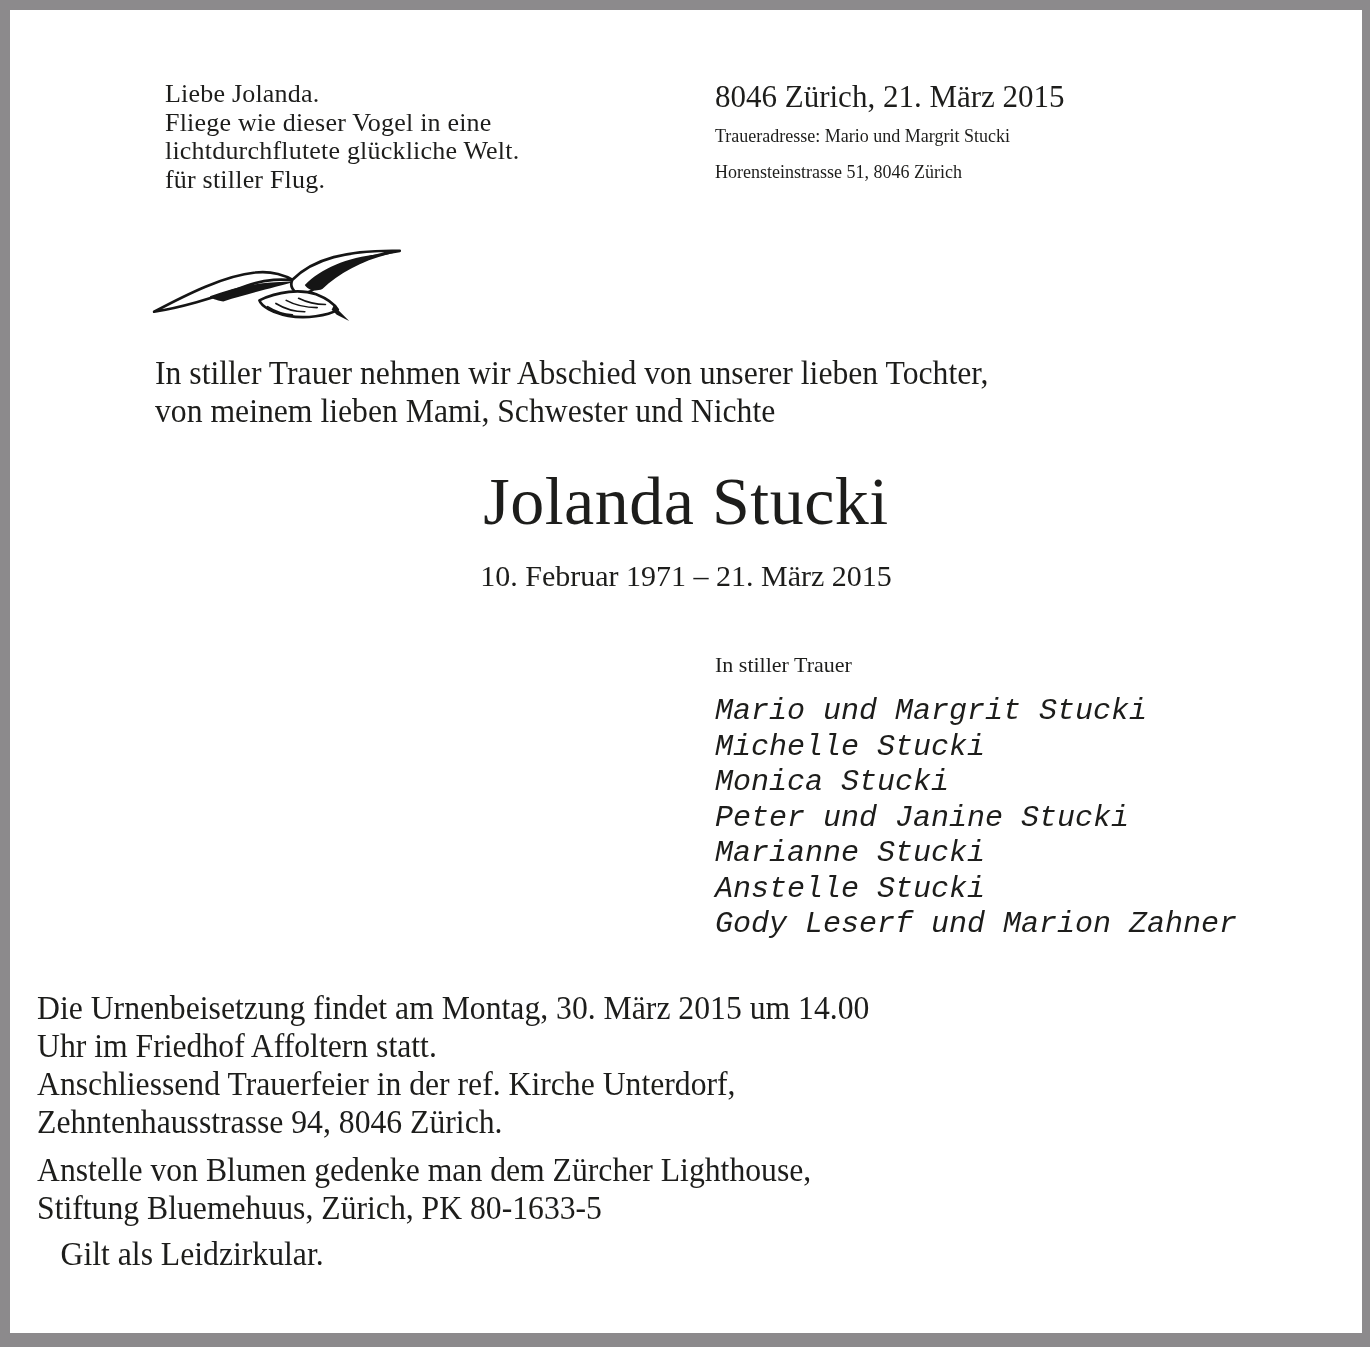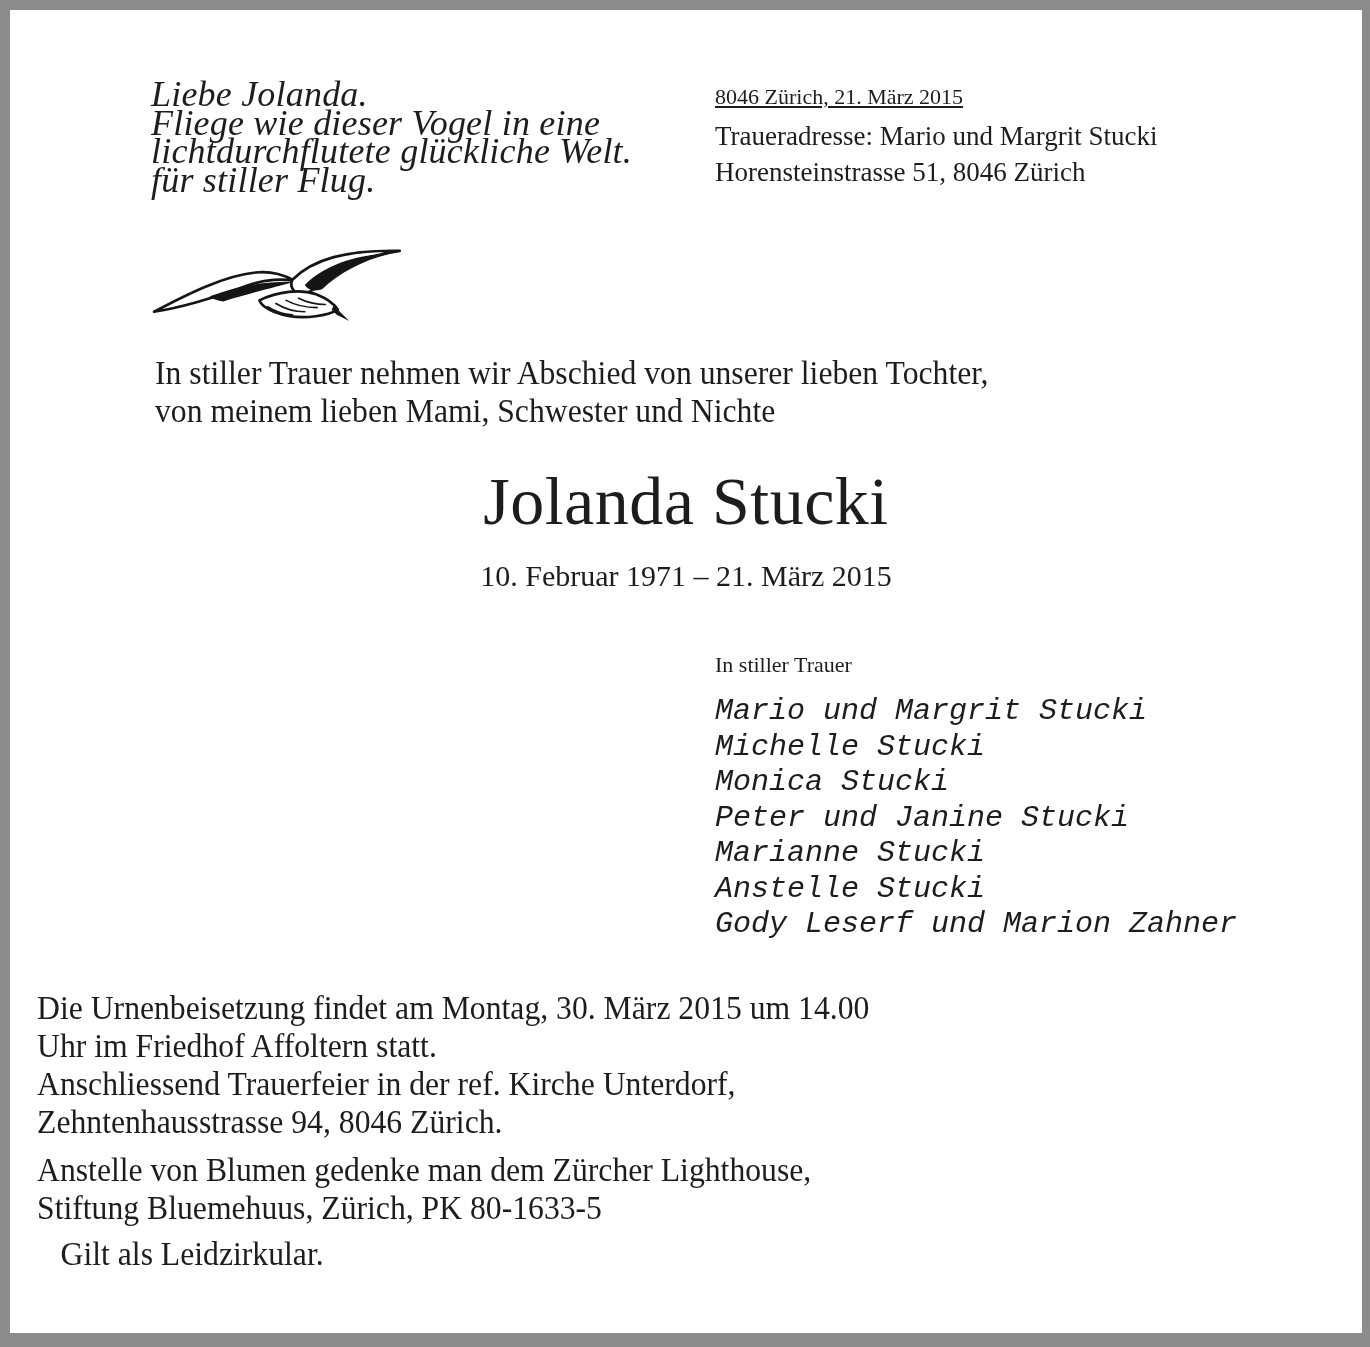--- a/index.html
+++ b/index.html
@@ -12,30 +12,29 @@
     border-style: solid;
     border-color: #8c8a8c;
     border-width: 10px 8px 14px 10px;
     overflow: hidden;
     font-family: "Liberation Serif", "DejaVu Serif", serif;
     color: #1d1d1b;
   }
   .abs { position: absolute; }
 
   .dedication {
-    left: 141px; top: 70px;
-    font-style: italic;
-    font-size: 36px;
+    left: 155px; top: 70px;
+    font-size: 26px;
     line-height: 28.5px;
     letter-spacing: 0.2px;
   }
 
   .address { left: 705px; top: 66px; }
-  .dateline { font-size: 22px; line-height: 42px; text-decoration: underline; }
-  .addr-line { font-size: 27px; line-height: 36px; }
+  .dateline { font-size: 31px; line-height: 42px; }
+  .addr-line { font-size: 18px; line-height: 36px; }
 
   .bird { left: 140px; top: 233px; width: 258px; height: 90px; }
   .bird svg { width: 100%; height: 100%; }
 
   .intro {
     left: 145px; top: 344px;
     width: 1180px;
     font-size: 33px;
     line-height: 38px;
     transform: scaleX(0.96);

